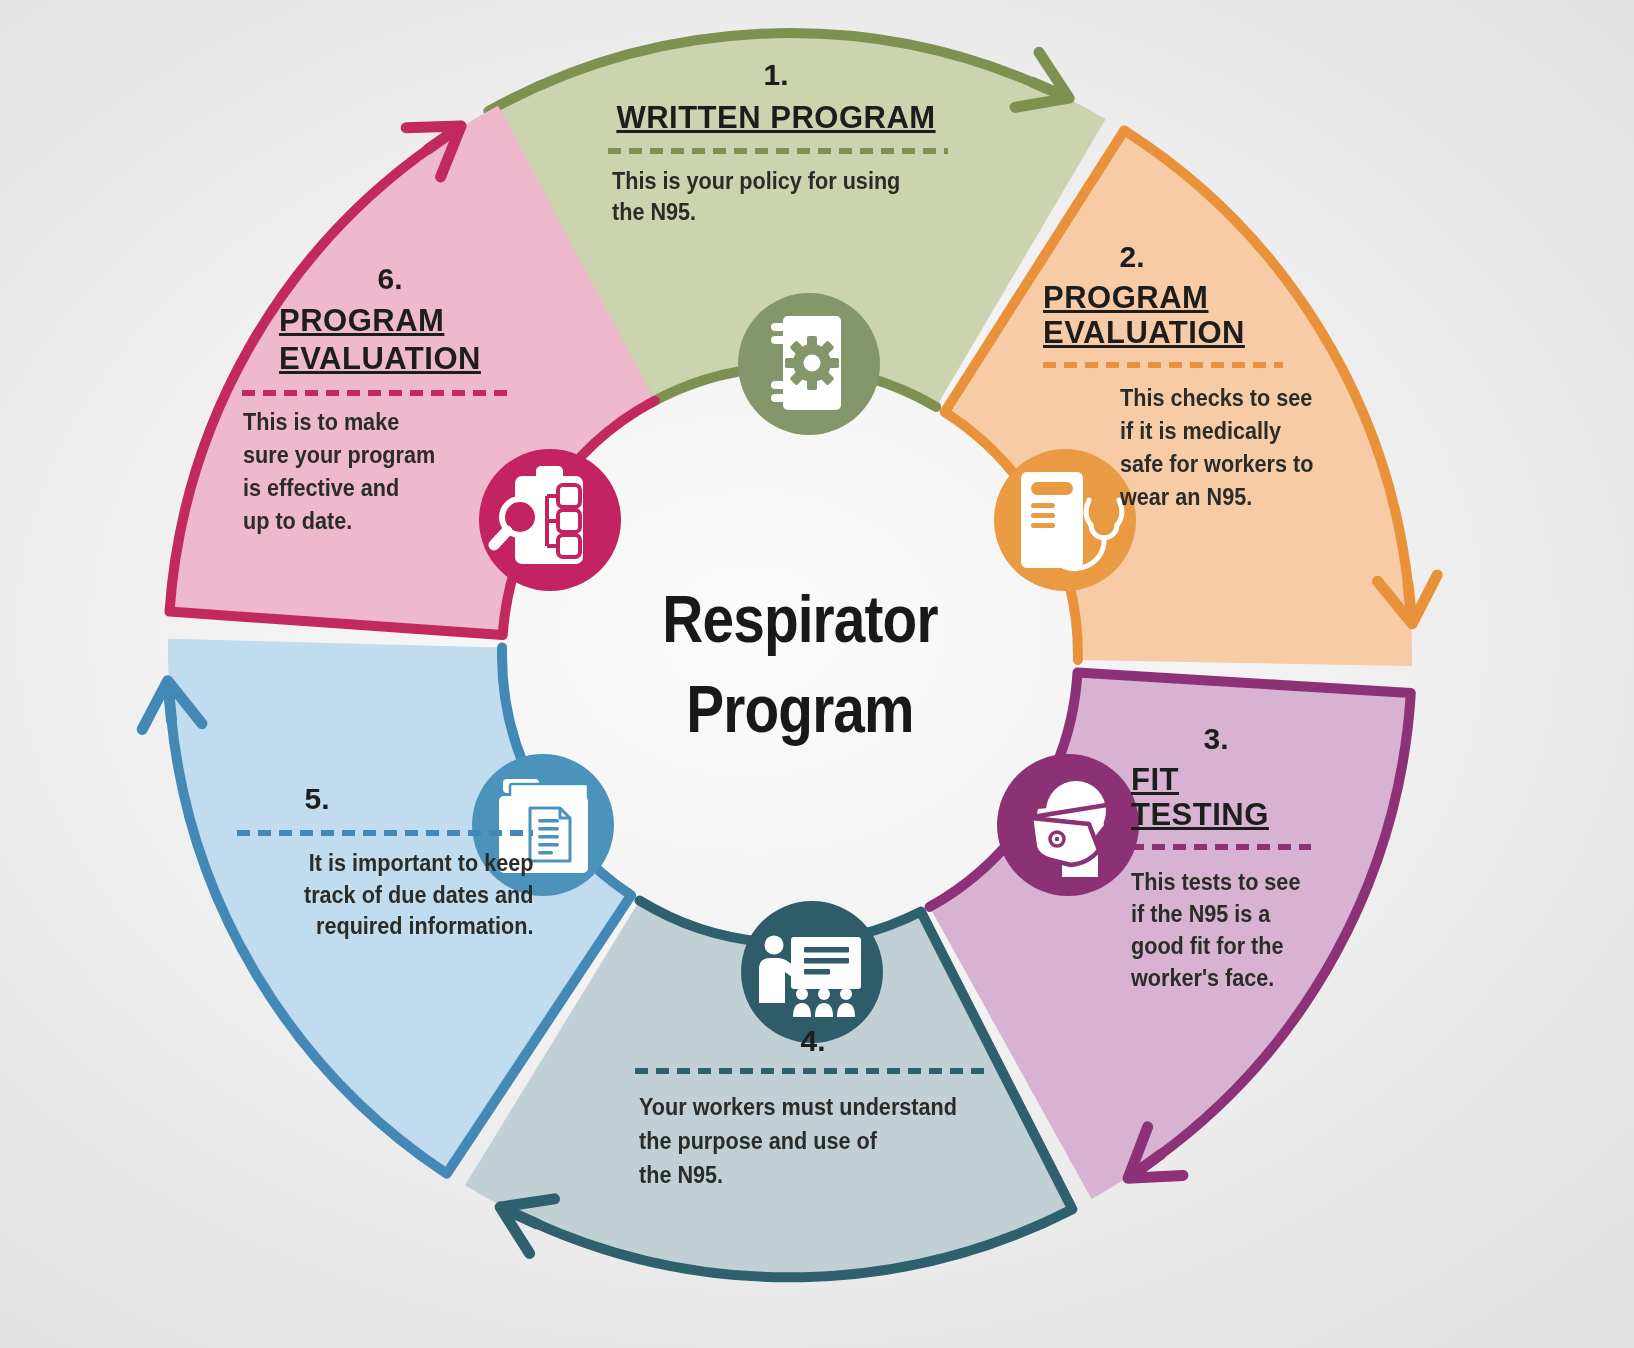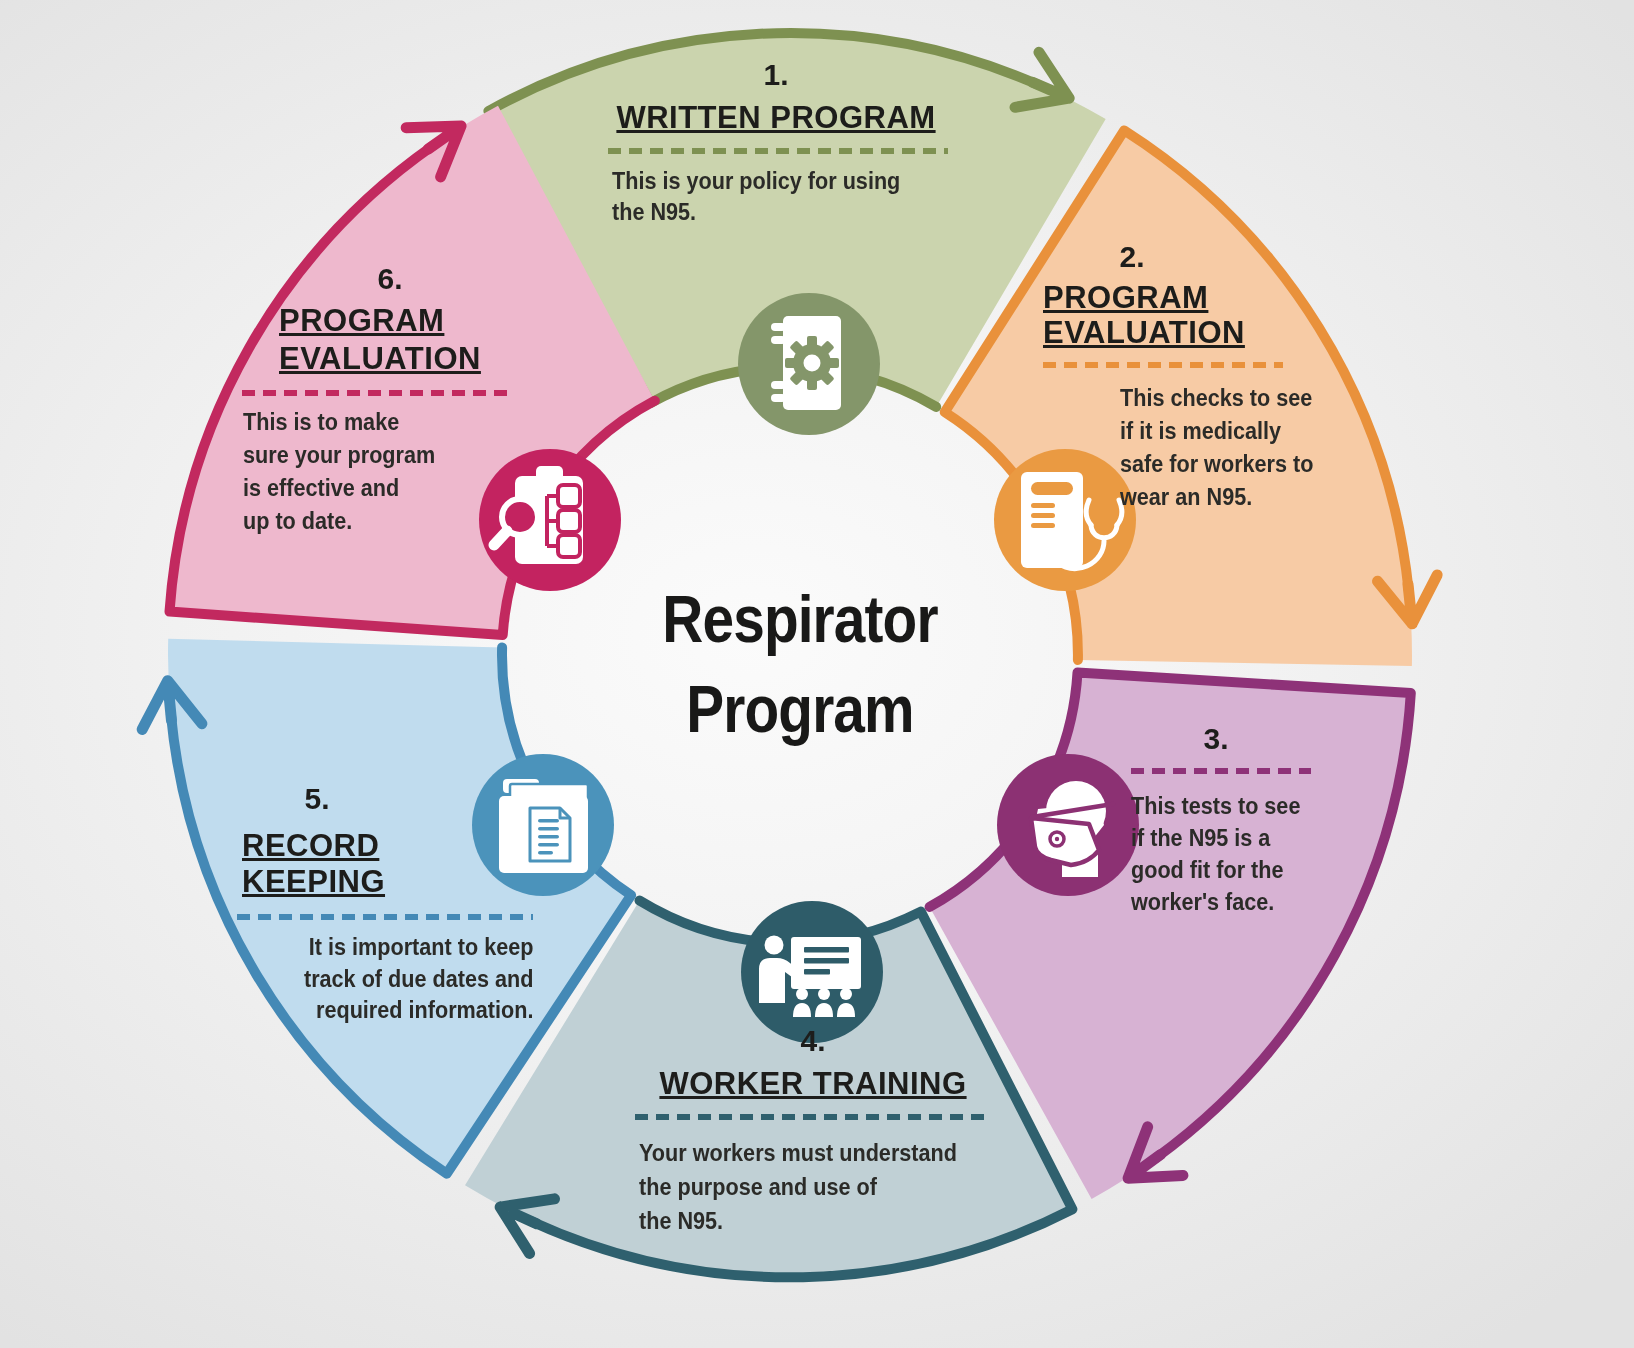--- a/index.html
+++ b/index.html
@@ -266,48 +266,47 @@
         </svg>
     </div>
     <div class="desc">This checks to see
 if it is medically
 safe for workers to
 wear an N95.</div>
   </div>
 
   <div class="seg-text s3">
     <div class="num">3.</div>
+    <div class="heading">FIT
+TESTING</div>
     <div class="dashes">
       <svg width="100%" height="6">
           <line x1="0" y1="3" x2="100%" y2="3" stroke-width="6" stroke-dasharray="13 8" stroke="#8e3278"></line>
         </svg>
     </div>
     <div class="desc">This tests to see
 if the N95 is a
 good fit for the
 worker's face.</div>
   </div>
 
   <div class="seg-text s4">
     <div class="num">4.</div>
-    <div class="heading">WORKER TRAINING</div>
     <div class="dashes">
       <svg width="100%" height="6">
           <line x1="0" y1="3" x2="100%" y2="3" stroke-width="6" stroke-dasharray="13 8" stroke="#2f606e"></line>
         </svg>
     </div>
     <div class="desc">Your workers must understand
 the purpose and use of
 the N95.</div>
   </div>
 
   <div class="seg-text s5">
     <div class="num">5.</div>
-    <div class="heading">RECORD
-KEEPING</div>
     <div class="dashes">
       <svg width="100%" height="6">
           <line x1="0" y1="3" x2="100%" y2="3" stroke-width="6" stroke-dasharray="13 8" stroke="#4489b6"></line>
         </svg>
     </div>
     <div class="desc">It is important to keep
 track of due dates and
 required information.</div>
   </div>
 

